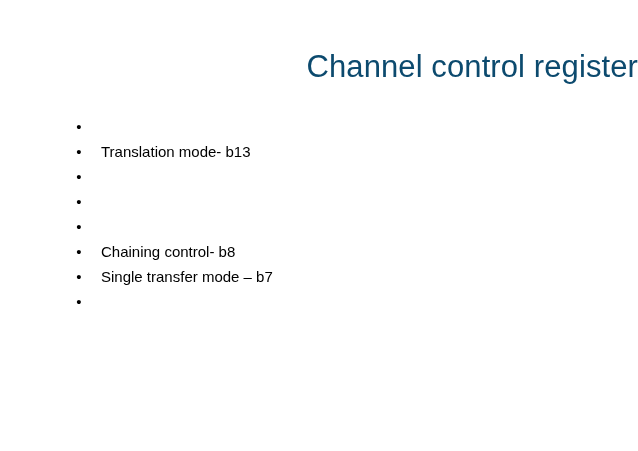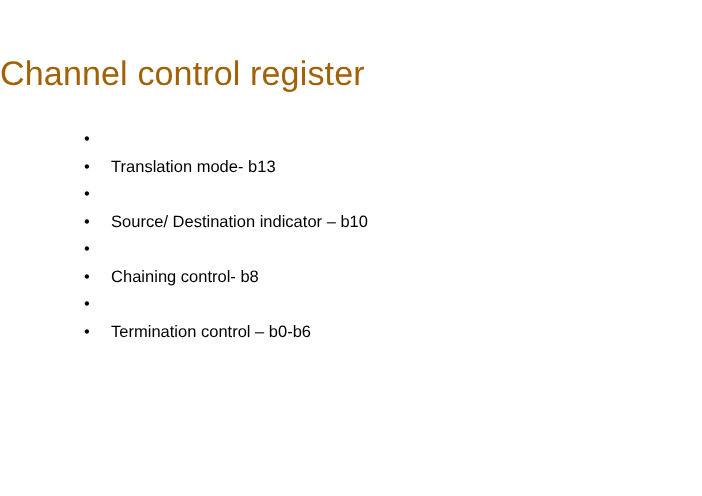--- a/index.html
+++ b/index.html
@@ -20,26 +20,26 @@
     width: 638px;
     height: 451px;
     background: #ffffff;
     box-sizing: border-box;
   }
   .slide-title {
     position: absolute;
     left: 0;
     top: 48px;
     width: 638px;
-    text-align: left;
+    text-align: right;
     font-size: 31px;
     font-weight: 400;
     line-height: 38px;
     letter-spacing: 0.1px;
-    color: #a16207;
+    color: #0c4a6e;
     white-space: nowrap;
   }
   .bullet-list {
     position: absolute;
     left: 68px;
     top: 114px;
     width: 520px;
     margin: 0;
     padding: 0;
     list-style: none;
@@ -88,36 +88,35 @@
       <span class="bullet-marker">•</span>
       <span class="bullet-text">Translation mode- b13</span>
     </li>
 
     <li class="bullet-item">
       <span class="bullet-marker">•</span>
     </li>
 
     <li class="bullet-item">
       <span class="bullet-marker">•</span>
-      <span class="bullet-text">Source/ Destination indicator – b10</span>
     </li>
 
     <li class="bullet-item">
       <span class="bullet-marker">•</span>
     </li>
 
     <li class="bullet-item">
       <span class="bullet-marker">•</span>
       <span class="bullet-text">Chaining control- b8</span>
     </li>
 
     <li class="bullet-item">
       <span class="bullet-marker">•</span>
+      <span class="bullet-text">Single transfer mode – b7</span>
     </li>
 
     <li class="bullet-item">
       <span class="bullet-marker">•</span>
-      <span class="bullet-text">Termination control – b0-b6</span>
     </li>
 
   </ul>
 
 </div>
 
 </body></html>

